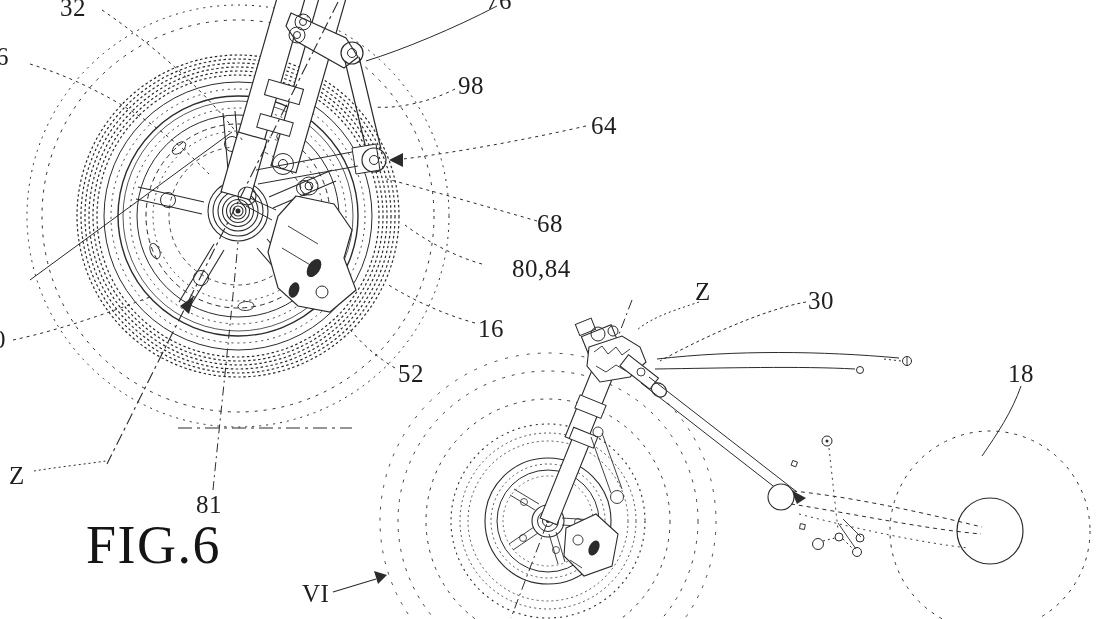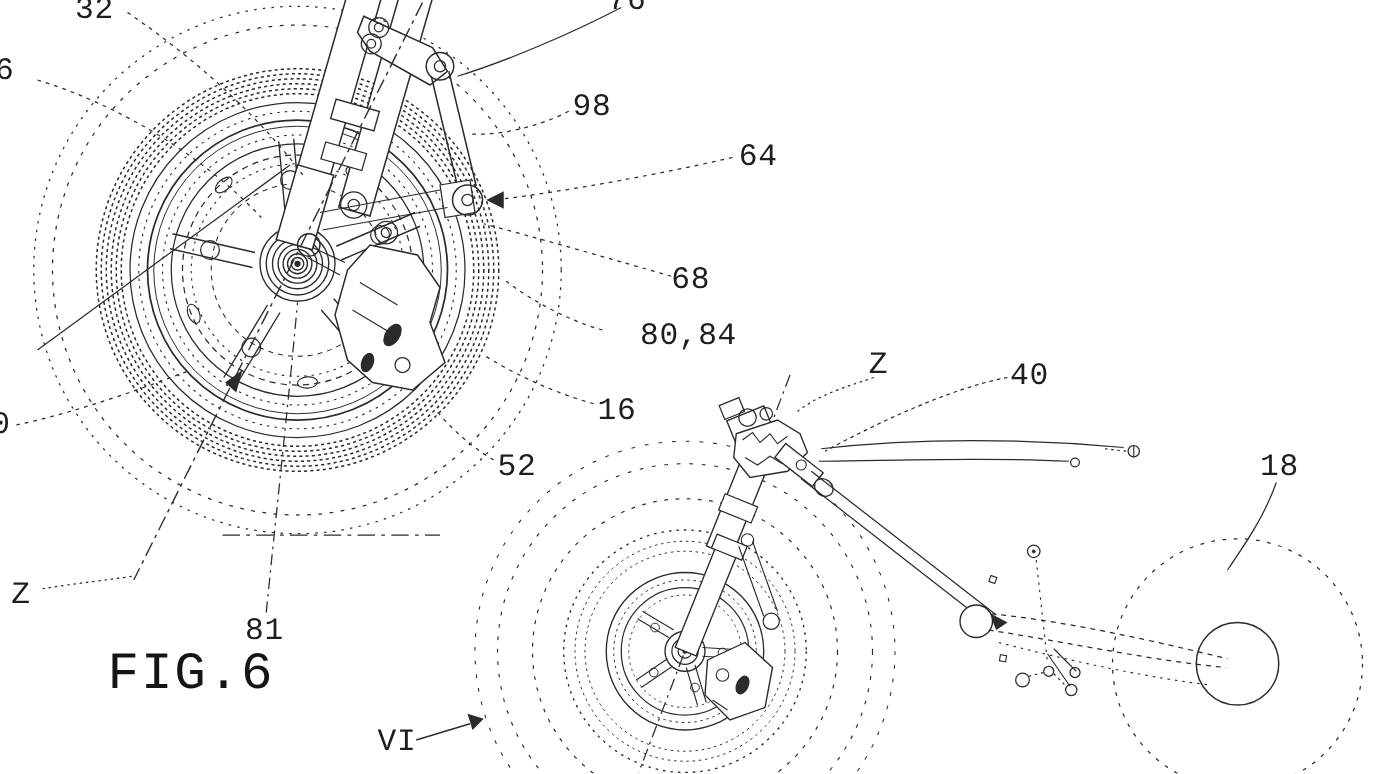--- a/index.html
+++ b/index.html
@@ -1,25 +1,25 @@
 <!DOCTYPE html>
 <html><head>
 <meta charset="utf-8">
 <style>
   html,body{margin:0;padding:0;background:#ffffff;}
   .canvas{
     position:relative;width:1100px;height:619px;background:#ffffff;
-    overflow:hidden;font-family:Liberation Mono, monospace;
+    overflow:hidden;font-family:Liberation Serif, serif;
   }
   .canvas svg{position:absolute;left:0;top:0;}
   .ref{
     position:absolute;font-size:25px;line-height:1;color:#1e1e1e;
     white-space:nowrap;letter-spacing:.5px;user-select:none;
   }
-  .caption{font-size:42px;letter-spacing:1.5px;color:#151515;}
+  .caption{font-size:54px;letter-spacing:1.5px;color:#151515;}
 </style>
 </head>
 <body>
 
 <div class="canvas">
 
 <svg width="1100" height="619" viewBox="0 0 1100 619" fill="none" stroke="#2b2b2b" stroke-width="1">
 
   <g>
 
@@ -242,18 +242,18 @@
   <div class="ref" style="left:486px;top:-12px">76</div>
   <div class="ref" style="left:458px;top:73px">98</div>
   <div class="ref" style="left:591px;top:113px">64</div>
   <div class="ref" style="left:537px;top:211px">68</div>
   <div class="ref" style="left:512px;top:256px">80,84</div>
   <div class="ref" style="left:478px;top:316px">16</div>
   <div class="ref" style="left:398px;top:361px">52</div>
   <div class="ref" style="left:196px;top:492px">81</div>
   <div class="ref" style="left:9px;top:463px">Z</div>
   <div class="ref" style="left:695px;top:279px">Z</div>
-  <div class="ref" style="left:808px;top:288px">40</div>
+  <div class="ref" style="left:808px;top:288px">30</div>
   <div class="ref" style="left:1008px;top:361px">18</div>
   <div class="ref" style="left:302px;top:581px">VI</div>
   <div class="ref caption" style="left:86px;top:518px">FIG.6</div>
 
 </div>
 
 </body></html>

